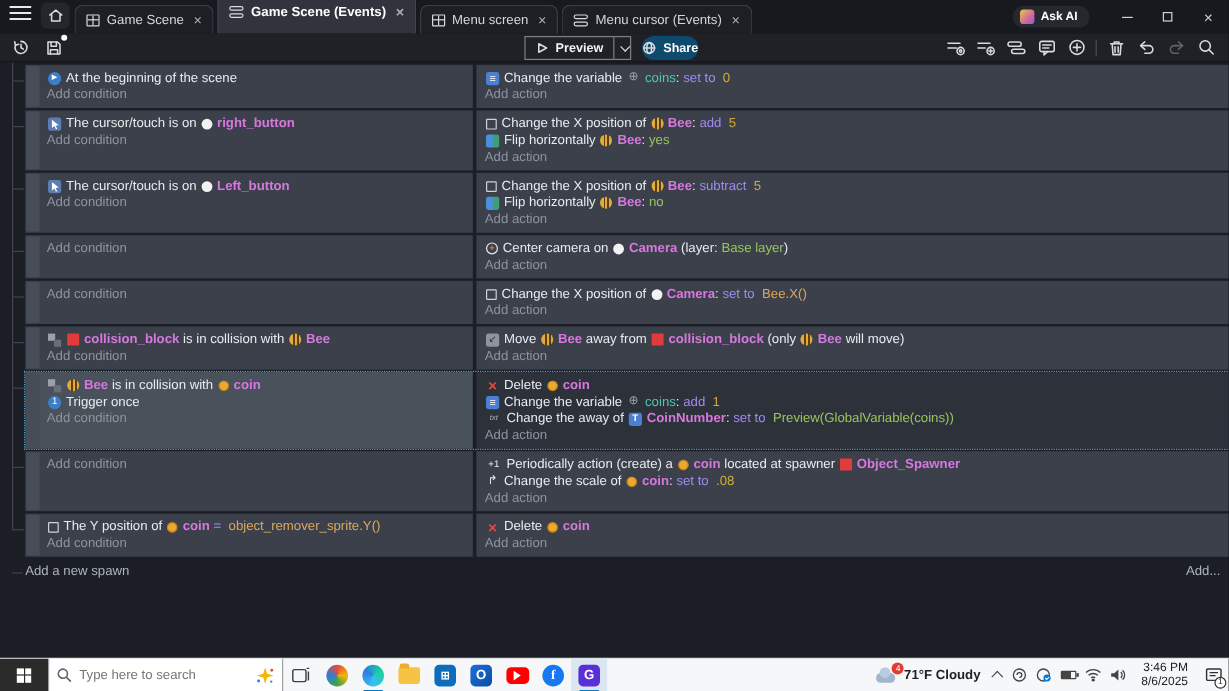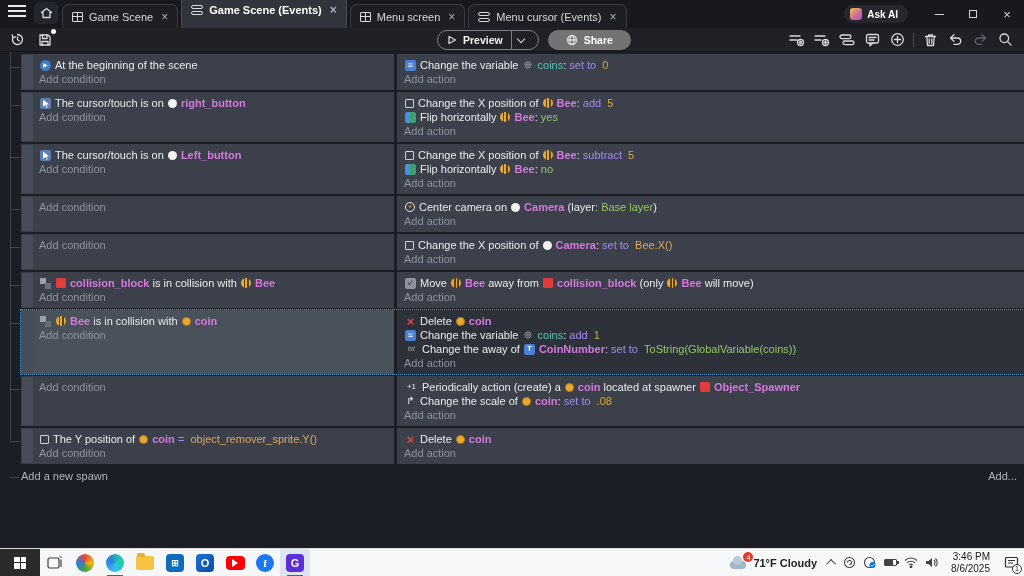--- a/index.html
+++ b/index.html
@@ -28,25 +28,25 @@
   .winbtn.close{font-size:13px}
 
   
   .toolbar{height:24px;background:#1f2127;display:flex;align-items:center;flex:none;position:relative;border-bottom:1px solid #14161a}
   .tb-left{display:flex;align-items:center;gap:10px;padding-left:8px}
   .tbicon{width:18px;height:18px;display:flex;align-items:center;justify-content:center;position:relative;cursor:pointer}
   svg.li{stroke:#d7dade;fill:none;stroke-width:1.3;stroke-linecap:round;stroke-linejoin:round}
   svg.li.dis{stroke:#5d636c}
   .save-dot{position:absolute;top:-2px;right:-2px;width:5px;height:5px;border-radius:50%;background:#fff}
   .tb-center{position:absolute;left:437px;top:2px;display:flex;align-items:center;gap:9px}
-  .preview-btn{display:flex;align-items:center;height:20px;border:1px solid #7a7f88;border-radius:10px;padding:0 14px 0 9px;gap:6px;cursor:pointer}
+  .preview-btn{display:flex;align-items:center;height:20px;border:1px solid #7a7f88;border-radius:0;padding:0 1px 0 9px;gap:6px;cursor:pointer}
   .preview-btn b{font-size:10.5px;color:#f2f3f5}
   .pv-sep{width:1px;height:18px;background:#7a7f88;margin-left:2px}
   .chev{width:6px;height:6px;border-right:1.4px solid #d7dade;border-bottom:1.4px solid #d7dade;transform:rotate(45deg);margin-top:-3px}
-  .share-btn{display:flex;align-items:center;gap:6px;height:20px;background:#737373;border-radius:10px;padding:0 18px;cursor:pointer}
+  .share-btn{display:flex;align-items:center;gap:6px;height:20px;background:#0c4a6e;border-radius:10px;padding:0 0;cursor:pointer}
   .share-btn b{font-size:10.5px;color:#fff}
   .tb-right{margin-left:auto;display:flex;align-items:center;gap:7px;padding-right:10px}
   .tb-div{width:1px;height:14px;background:#4a4e57}
 
   
   .events{flex:1;background:#1b1e25;position:relative;padding:2px 0 0 21px;overflow:hidden}
   .tree{position:absolute;left:10px;top:0;width:1px;height:390px;background:#3f444e}
   .ev-row{display:grid;grid-template-columns:373px 1fr;column-gap:3px;margin-bottom:2px;position:relative}
   .ev-row::before{content:"";position:absolute;left:-11px;top:13px;width:10px;height:1px;background:#3f444e}
   .ev-cell{background:#3b404b;padding:4px}
@@ -356,26 +356,27 @@
             <div class="ev-line"><span class="tk tk-muted">Add condition</span></div>
           </div>
           <div class="ev-cell act">
             <div class="ev-line"><span class="ic ic-move-icon"></span><span class="tk">Move </span><span class="ic ic-bee-icon"></span><span class="tk tk-obj">Bee</span><span class="tk"> away from </span><span class="ic ic-red-square-icon"></span><span class="tk tk-obj">collision_block</span><span class="tk"> (only </span><span class="ic ic-bee-icon"></span><span class="tk tk-obj">Bee</span><span class="tk"> will move)</span></div>
             <div class="ev-line"><span class="tk tk-muted">Add action</span></div>
           </div>
         </div>
         <div class="ev-row selected">
           <div class="ev-cell cond">
             <div class="ev-line"><span class="ic ic-collision-icon"></span><span class="ic ic-bee-icon"></span><span class="tk tk-obj">Bee</span><span class="tk"> is in collision with </span><span class="ic ic-coin-icon"></span><span class="tk tk-obj">coin</span></div>
+            <div class="ev-line"><span class="ic ic-trigger-once-icon"></span><span class="tk">Trigger once</span></div>
             <div class="ev-line"><span class="tk tk-muted">Add condition</span></div>
           </div>
           <div class="ev-cell act">
             <div class="ev-line"><span class="ic ic-delete-icon"></span><span class="tk">Delete </span><span class="ic ic-coin-icon"></span><span class="tk tk-obj">coin</span></div>
             <div class="ev-line"><span class="ic ic-variable-icon"></span><span class="tk">Change the variable </span><span class="ic ic-global-variable-icon"></span><span class="tk tk-var">coins</span><span class="tk">: </span><span class="tk tk-op">add</span><span class="tk">  </span><span class="tk tk-num">1</span></div>
-            <div class="ev-line"><span class="ic ic-text-icon"></span><span class="tk">Change the away of </span><span class="ic ic-text-object-icon"></span><span class="tk tk-obj">CoinNumber</span><span class="tk">: </span><span class="tk tk-op">set to</span><span class="tk">  </span><span class="tk tk-green">ToString(GlobalVariable(coins))</span></div>
+            <div class="ev-line"><span class="ic ic-text-icon"></span><span class="tk">Change the away of </span><span class="ic ic-text-object-icon"></span><span class="tk tk-obj">CoinNumber</span><span class="tk">: </span><span class="tk tk-op">set to</span><span class="tk">  </span><span class="tk tk-green">Preview(GlobalVariable(coins))</span></div>
             <div class="ev-line"><span class="tk tk-muted">Add action</span></div>
           </div>
         </div>
         <div class="ev-row">
           <div class="ev-cell cond">
             <div class="ev-line"><span class="tk tk-muted">Add condition</span></div>
           </div>
           <div class="ev-cell act">
             <div class="ev-line"><span class="ic ic-spawn-icon"></span><span class="tk">Periodically action (create) a </span><span class="ic ic-coin-icon"></span><span class="tk tk-obj">coin</span><span class="tk"> located at spawner </span><span class="ic ic-red-square-icon"></span><span class="tk tk-obj">Object_Spawner</span></div>
             <div class="ev-line"><span class="ic ic-scale-icon"></span><span class="tk">Change the scale of </span><span class="ic ic-coin-icon"></span><span class="tk tk-obj">coin</span><span class="tk">: </span><span class="tk tk-op">set to</span><span class="tk">  </span><span class="tk tk-num">.08</span></div>
@@ -401,20 +402,35 @@
 
   <div class="taskbar">
     <span class="start-btn">
       <span class="winlogo">
           <i></i>
           <i></i>
           <i></i>
           <i></i>
         </span>
     </span>
+    <div class="searchbox">
+      <svg width="13" height="13" viewBox="0 0 13 13" style="stroke:#5f6368;fill:none;stroke-width:1.3">
+          <circle cx="5.4" cy="5.4" r="3.8"></circle>
+          <path d="M8.3 8.3 L12 12"></path>
+        </svg>
+      <input placeholder="Type here to search" style="">
+      <span class="sparkle">
+        <svg width="16" height="16" viewBox="0 0 16 16">
+            <path d="M8 1 L9.6 6.4 L15 8 L9.6 9.6 L8 15 L6.4 9.6 L1 8 L6.4 6.4 Z" fill="#f2b705"></path>
+            <circle cx="13.5" cy="3.5" r="1.2" fill="#e64a3c"></circle>
+            <circle cx="2.5" cy="12.5" r="1.2" fill="#2b7de1"></circle>
+            <circle cx="13" cy="13" r="1" fill="#43a047"></circle>
+          </svg>
+      </span>
+    </div>
     <span class="tv-btn">
       <svg width="16" height="14" viewBox="0 0 16 14" style="stroke:#3c4043;fill:none;stroke-width:1.2">
           <rect x="1" y="2" width="11" height="10" rx="1.5"></rect>
           <path d="M14 3.5 V11 M12.5 1 H14.8"></path>
         </svg>
     </span>
     <span class="app-slot">
         <span class="ai ai-copilot"></span>
       </span>
     <span class="app-slot open">

